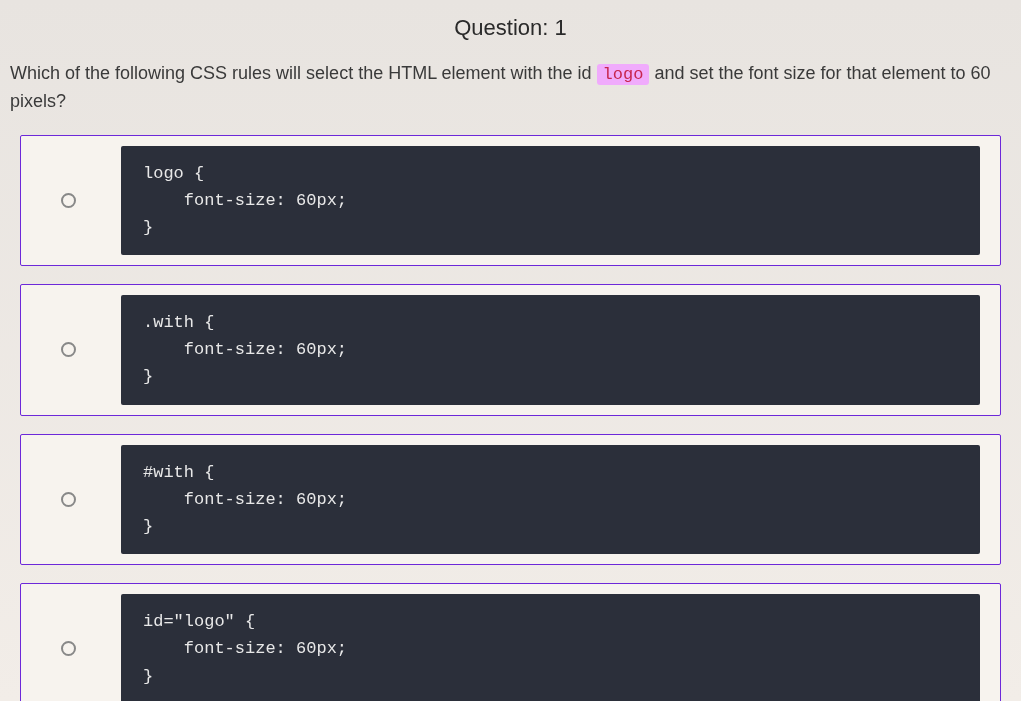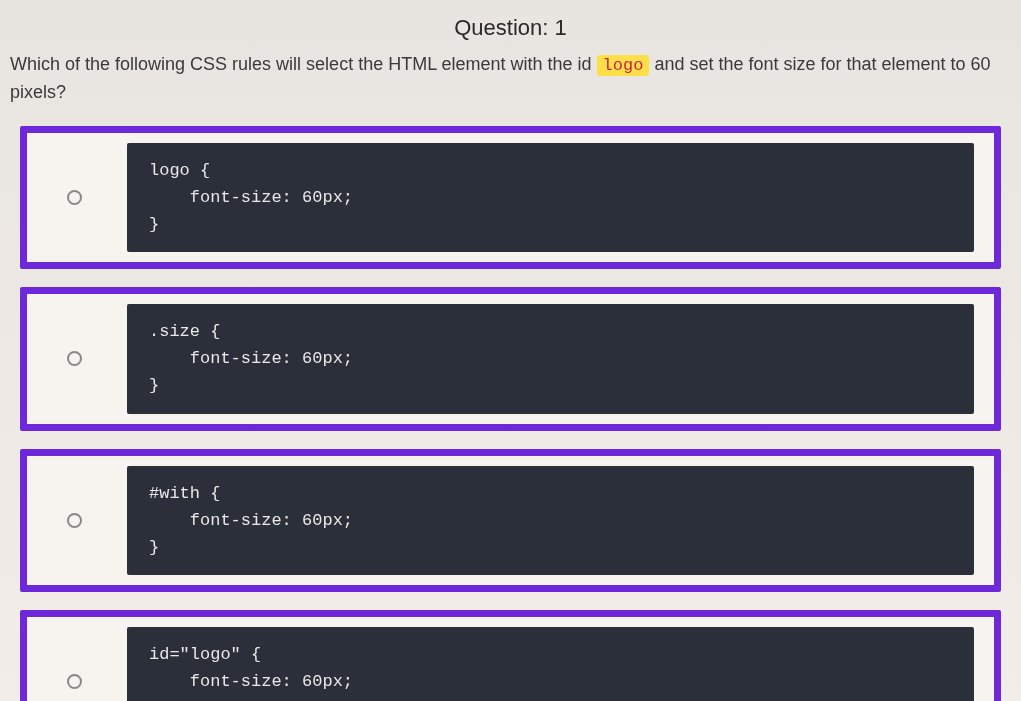--- a/index.html
+++ b/index.html
@@ -10,46 +10,46 @@
       font-family: Arial, Helvetica, sans-serif;
       color: #333;
       overflow: hidden;
       padding: 10px 0 0 0;
     }
     .question-header {
       text-align: center;
       font-size: 22px;
       font-weight: 500;
       color: #2a2a2a;
-      margin-bottom: 10px;
+      margin-bottom: 19px;
       margin-top: 5px;
     }
     .question-text {
       font-size: 18px;
       color: #3a3a3a;
       line-height: 1.5;
       padding: 0 10px 20px 10px;
     }
     .inline-code {
-      background: #fde047;
+      background: #f0abfc;
       color: #c7254e;
       font-family: 'Courier New', monospace;
       padding: 1px 6px;
       border-radius: 3px;
       font-size: 17px;
     }
     .options-container {
       padding: 0 20px 0 20px;
     }
     .option-row {
       display: flex;
       align-items: center;
       padding: 10px 20px 10px 40px;
       margin-bottom: 18px;
-      border: 7px solid #6d28d9;
+      border: 1px solid #6d28d9;
       background: #f7f3ee;
       border-radius: 2px;
     }
     .radio-cell {
       flex: 0 0 60px;
       display: flex;
       align-items: center;
       justify-content: flex-start;
     }
     .radio-btn {
@@ -96,21 +96,21 @@
     font-size: 60px;
 }</div>
     </div>
   </div>
 
   <div class="option-row">
     <div class="radio-cell">
       <div class="radio-btn"></div>
     </div>
     <div class="code-cell">
-      <div class="code-block">.size {
+      <div class="code-block">.with {
     font-size: 60px;
 }</div>
     </div>
   </div>
 
   <div class="option-row">
     <div class="radio-cell">
       <div class="radio-btn"></div>
     </div>
     <div class="code-cell">

